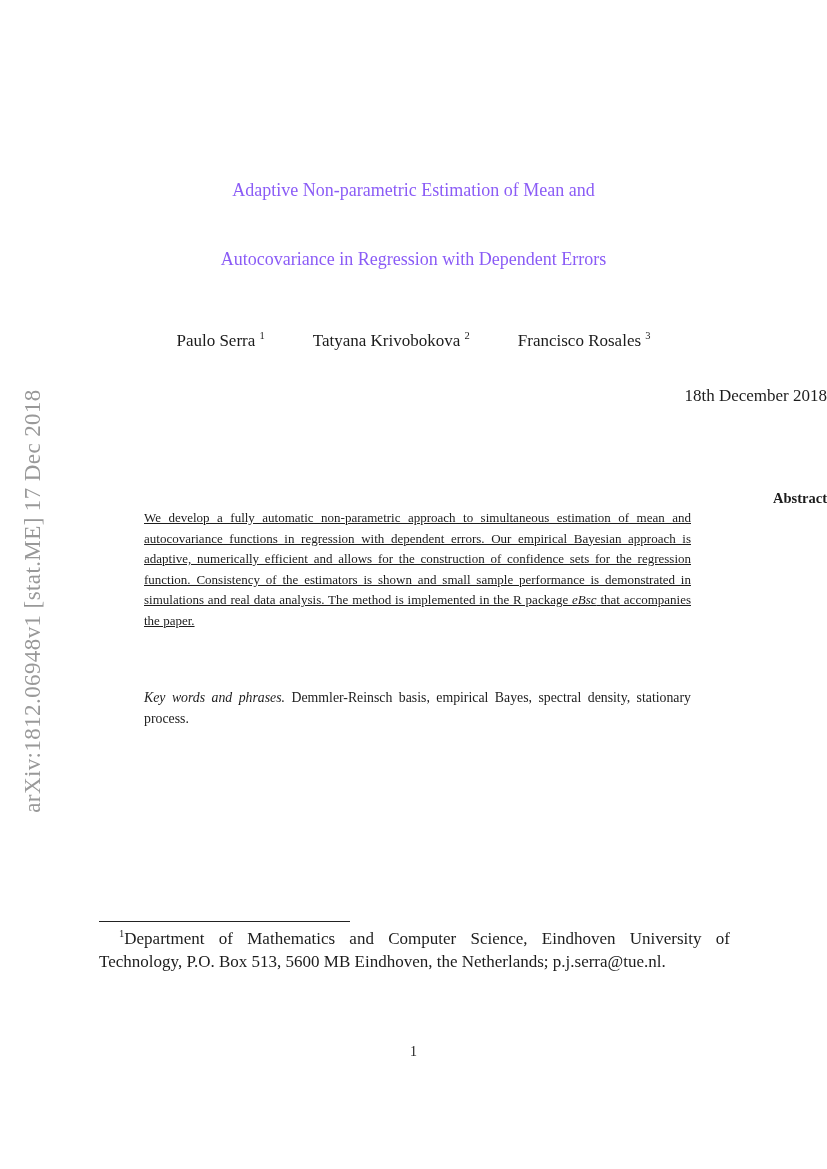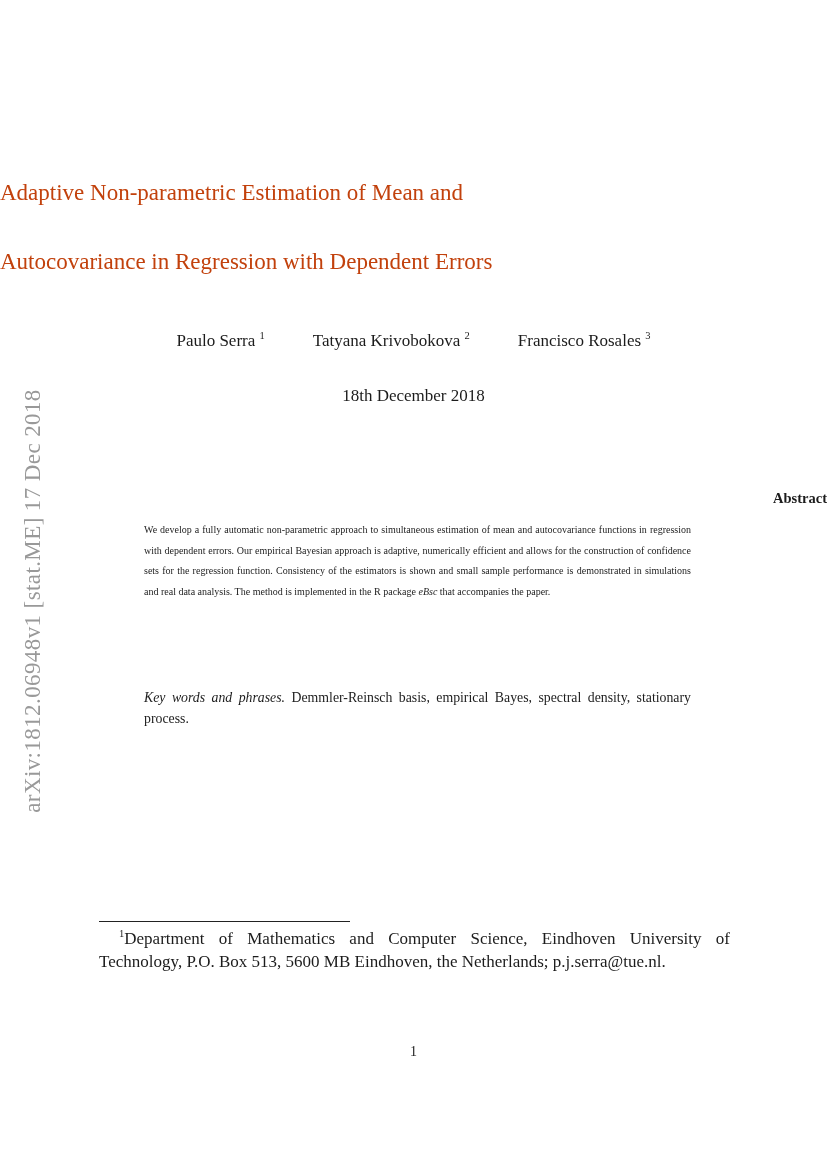--- a/index.html
+++ b/index.html
@@ -24,23 +24,23 @@
     text-align: center;
     color: #999999;
     font-size: 23px;
     letter-spacing: 0.4px;
     white-space: nowrap;
   }
 
   .title-line {
     position: absolute;
     width: 100%;
-    text-align: left;
-    font-size: 23px;
-    color: #c2410c;
+    text-align: center;
+    font-size: 18px;
+    color: #8b5cf6;
   }
   #title-line-1 { top: 180px; }
   #title-line-2 { top: 249px; }
 
   .authors {
     position: absolute;
     top: 331px;
     width: 100%;
     display: flex;
     justify-content: center;
@@ -48,41 +48,42 @@
     font-size: 17px;
     align-items: center;
   }
   .author { white-space: nowrap; }
   sup { font-size: 0.62em; vertical-align: super; line-height: 0; }
 
   .date-line {
     position: absolute;
     top: 386px;
     width: 100%;
-    text-align: center;
+    text-align: right;
     font-size: 17px;
   }
 
   .abstract-heading {
     position: absolute;
     top: 490px;
     width: 100%;
     text-align: right;
     font-weight: bold;
     font-size: 14.5px;
   }
 
   .abstract-body {
     position: absolute;
-    top: 520px;
+    top: 508px;
     left: 144px;
     width: 547px;
-    font-size: 10px;
+    font-size: 13px;
     line-height: 20.6px;
     text-align: justify;
+    text-decoration: underline;
   }
   .abstract-body .it, .keywords .it { font-style: italic; }
 
   .keywords {
     position: absolute;
     top: 688px;
     left: 144px;
     width: 547px;
     font-size: 13.8px;
     line-height: 20.6px;

